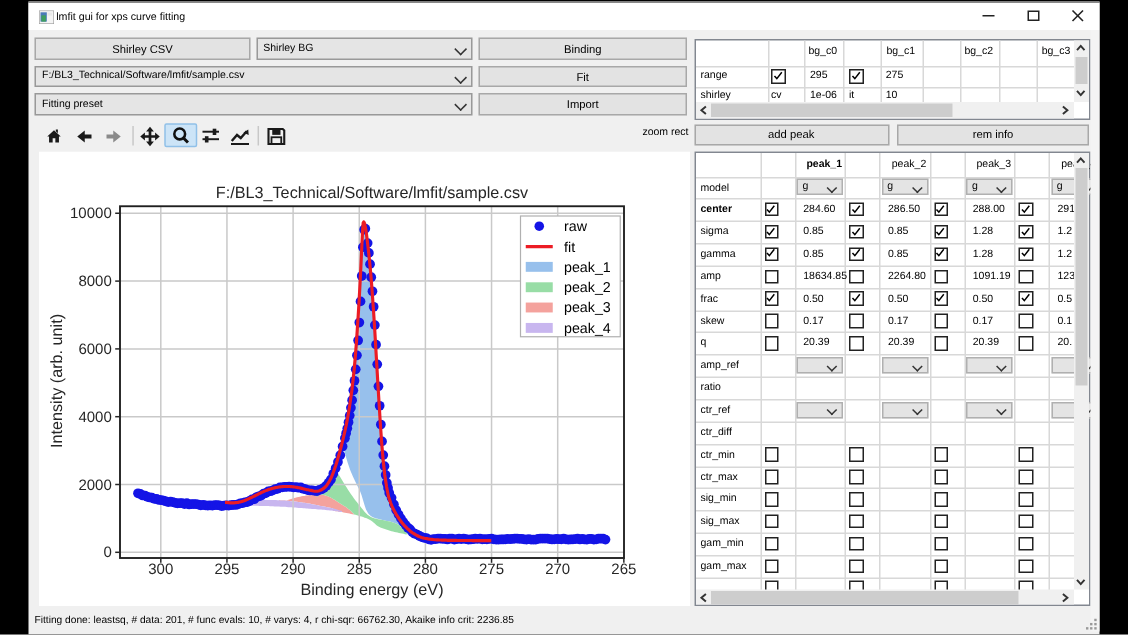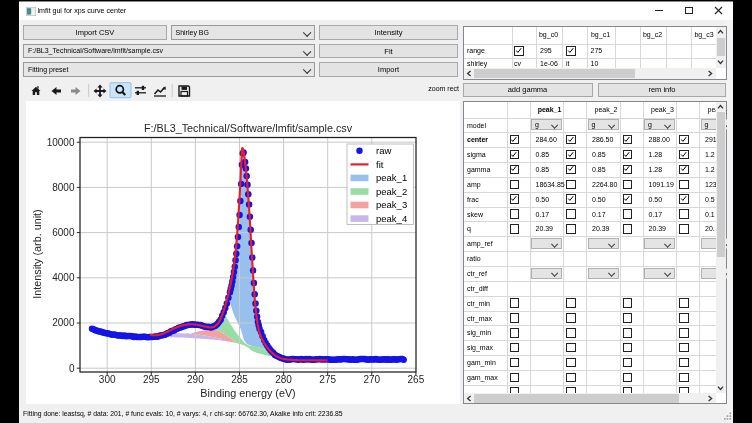--- a/index.html
+++ b/index.html
@@ -17,33 +17,33 @@
 .sthumb{position:absolute;background:#cdcdcd;}
 </style></head><body>
 <div class="abs" style="left:19px;top:1px;width:714px;height:420.5px;background:#f0f0f0;border-top:1px solid #888;"></div>
 <div class="abs" style="left:19px;top:1.5px;width:714px;height:18.5px;background:#ffffff;"></div>
 <svg class="abs" width="10" height="9" viewBox="0 0 10 9" style="left:25.5px;top:6.5px">
     <rect x="0" y="0" width="10" height="9" fill="#f4f4f4" stroke="#999" stroke-width="0.8"></rect>
     <rect x="1" y="1.2" width="4.2" height="6.2" fill="#4a7ab8"></rect>
     <rect x="1.6" y="3.2" width="3" height="4.2" fill="#3f9e5f"></rect>
     <rect x="5.6" y="1.4" width="3" height="2" fill="#e8e8e8"></rect>
   </svg>
-<div class="abs" style="left:37.5px;top:6.5px;font-size:7.1px;color:#000;">lmfit gui for xps curve center</div>
+<div class="abs" style="left:37.5px;top:6.5px;font-size:7.1px;color:#000;">lmfit gui for xps curve fitting</div>
 <div class="abs" style="left:654.5px;top:10px;width:8px;height:1.2px;background:#222;"></div>
 <div class="abs" style="left:684.5px;top:6.5px;width:6px;height:5.8px;border:1.1px solid #222;"></div>
 <svg class="abs" width="9" height="9" viewBox="0 0 9 9" style="left:713.5px;top:5.5px">
     <line x1="1" y1="1" x2="8" y2="8" stroke="#222" stroke-width="1.1"></line>
     <line x1="8" y1="1" x2="1" y2="8" stroke="#222" stroke-width="1.1"></line>
   </svg>
-<div class="btn" style="left:23px;top:25px;width:144px;height:14.5px;line-height:13.5px;font-size:7.5px;">Import CSV</div>
+<div class="btn" style="left:23px;top:25px;width:144px;height:14.5px;line-height:13.5px;font-size:7.5px;">Shirley CSV</div>
 <div class="cmb" style="left:170.5px;top:25px;width:144.5px;height:14.5px;">
     <span>Shirley BG</span>
     <i class="arr"></i>
   </div>
-<div class="btn" style="left:319px;top:25px;width:139px;height:14.5px;line-height:13.5px;font-size:7.5px;">Intensity</div>
+<div class="btn" style="left:319px;top:25px;width:139px;height:14.5px;line-height:13.5px;font-size:7.5px;">Binding</div>
 <div class="cmb" style="left:23px;top:43.5px;width:292px;height:14.5px;">
     <span>F:/BL3_Technical/Software/lmfit/sample.csv</span>
     <i class="arr"></i>
   </div>
 <div class="btn" style="left:319px;top:43.5px;width:139px;height:14.5px;line-height:13.5px;font-size:7.5px;">Fit</div>
 <div class="cmb" style="left:23px;top:62px;width:292px;height:14.5px;">
     <span>Fitting preset</span>
     <i class="arr"></i>
   </div>
 <div class="btn" style="left:319px;top:62px;width:139px;height:14.5px;line-height:13.5px;font-size:7.5px;">Import</div>
@@ -73,21 +73,21 @@
 <path d="M165.5 86.3 L165.8 90 L162.3 88.5 Z" fill="#1a1a1a"></path>
 </g>
 <line x1="172.2" y1="84" x2="172.2" y2="97" stroke="#c8c8c8" stroke-width="1"></line>
 <g>
 <path d="M179 86 L188.5 86 L189.5 87 L189.5 96 L179 96 Z" fill="none" stroke="#1a1a1a" stroke-width="1.4"></path>
 <rect x="181.5" y="86.5" width="5.5" height="3.4" fill="#1a1a1a"></rect>
 <rect x="181" y="91.5" width="6.5" height="4.5" fill="none" stroke="#1a1a1a" stroke-width="1.2"></rect>
 </g>
 </svg>
 <div class="abs" style="left:399px;top:84.5px;width:60px;font-size:7px;color:#000;text-align:right;">zoom rect</div>
-<div class="btn" style="left:462.5px;top:83px;width:130px;height:13.5px;line-height:12.5px;font-size:7.5px;">add gamma</div>
+<div class="btn" style="left:462.5px;top:83px;width:130px;height:13.5px;line-height:12.5px;font-size:7.5px;">add peak</div>
 <div class="btn" style="left:598px;top:83px;width:128px;height:13.5px;line-height:12.5px;font-size:7.5px;">rem info</div>
 <svg width="434" height="303" viewBox="26 100.5 434 303" style="position:absolute;left:26px;top:100.5px">
 <rect x="26" y="100.5" width="434" height="303" fill="#ffffff"></rect>
 <text x="248" y="131.5" font-size="10.8" text-anchor="middle" fill="#262626" font-family="Liberation Sans">F:/BL3_Technical/Software/lmfit/sample.csv</text>
 <g fill="#97c0ec">
       <path d="M228.6 292.6L229.7 288.0L230.8 283.0L231.8 277.8L232.8 272.0L233.7 266.0L234.6 259.5L235.4 252.5L236.2 245.0L236.9 237.0L237.6 228.0L238.2 219.0L238.8 210.0L239.4 200.0L240.0 189.0L240.6 177.0L241.2 164.0L241.7 153.5L242.1 148.2L242.5 147.4L243.0 148.3L243.6 151.0L244.3 155.5L245.1 162.0L246.0 170.0L246.9 179.0L247.7 188.5L248.4 198.0L249.1 208.0L249.8 219.0L250.5 231.0L251.2 243.0L251.9 255.0L252.7 268.0L253.5 281.0L254.4 294.0L255.4 306.0L256.5 316.0L257.7 324.0L259.0 330.5L260.5 335.0L262.0 338.5L263.0 340.4L264.0 342.2L265.0 343.8L266.0 345.3L267.0 346.7L268.0 348.0L269.0 349.2L270.0 350.3L270.8 351.1L271.6 351.9L272.5 352.7L273.3 353.4L274.1 354.1L275.0 354.7L276.0 355.3L277.0 355.9L278.0 356.5L279.0 357.0L280.0 357.4L281.0 357.8L282.0 358.1L282.9 358.3L284.0 358.5L284.7 358.6L285.5 358.8L286.3 358.9L287.1 359.0L288.0 359.1L288.8 359.2L289.5 359.3L290.3 359.3L291.1 359.4L292.0 359.4L293.0 359.5L293.8 359.5L294.5 359.6L295.3 359.6L296.0 359.8L294.9 359.7L293.9 359.6L292.9 359.5L291.9 359.4L290.9 359.3L290.0 359.2L288.9 359.1L287.9 358.9L286.9 358.8L285.9 358.6L285.0 358.5L284.0 358.3L283.0 358.1L282.0 358.0L281.0 357.8L280.0 357.6L279.0 357.4L278.0 357.2L277.0 357.0L275.9 356.8L274.9 356.6L273.9 356.4L272.9 356.2L272.0 356.0L271.5 355.5L270.6 354.3L269.5 352.8L268.5 351.7L267.5 350.8L266.3 349.9L265.0 349.0L264.0 348.5L263.0 348.1L262.0 347.8L261.0 347.5L260.0 347.2L259.0 347.0L258.0 346.8L257.0 346.6L256.0 346.4L255.0 346.2L253.9 345.9L253.0 345.7L251.9 345.4L251.0 345.1L250.0 344.8L249.0 344.5L248.0 344.0L247.0 343.4L245.5 341.8L244.0 339.2L243.0 336.2L242.0 332.8L241.0 329.5L240.0 326.8L238.5 323.8L237.0 320.8L235.2 317.0L233.5 313.0L231.8 308.0L230.0 302.0L228.2 294.5Z"></path>
     </g>
 <g fill="#f4a29d">
       <path d="M186.0 335.5L186.7 335.2L187.7 334.7L188.8 334.1L190.0 333.6L190.9 333.2L191.9 332.8L193.0 332.5L194.0 332.1L195.0 331.8L196.0 331.5L197.0 331.3L198.0 331.0L199.0 330.8L200.0 330.6L201.0 330.4L202.0 330.2L203.0 330.1L204.0 329.9L205.0 329.8L206.0 329.7L207.0 329.6L208.1 329.5L209.1 329.5L210.0 329.4L211.1 329.3L212.1 329.2L213.0 329.2L214.0 329.2L215.0 329.3L216.0 329.5L217.0 329.8L218.0 330.1L219.0 330.5L220.0 331.0L221.0 331.5L222.0 332.1L223.0 332.7L224.0 333.4L225.0 334.0L226.0 334.7L227.0 335.3L228.1 336.0L229.1 336.6L230.0 337.2L231.1 337.9L232.0 338.6L233.0 339.4L234.1 340.4L235.2 341.5L236.0 342.2L236.0 342.5L235.0 342.3L234.0 342.1L233.0 341.9L232.0 341.7L231.0 341.5L230.0 341.3L229.0 341.1L228.0 340.9L227.0 340.8L226.0 340.6L225.0 340.4L224.0 340.3L223.0 340.2L222.0 340.0L222.0 338.4L221.1 338.2L220.1 338.0L219.1 337.8L218.1 337.6L217.0 337.4L216.0 337.2L215.0 337.0L214.0 336.8L213.0 336.6L212.0 336.4L211.0 336.2L210.0 336.0L209.0 335.8L208.0 335.6L207.0 335.4L206.0 335.2L205.0 335.1L204.0 334.9L203.0 334.7L202.0 334.6L201.0 334.4L200.0 334.3L199.0 334.1L198.0 334.0L197.0 333.9L196.0 333.8L195.0 333.7L194.0 333.6L193.0 333.5L192.0 333.4L191.0 333.3L190.0 333.2L189.0 333.2L188.0 333.1L187.0 333.1L186.0 333.0Z"></path>
     </g>

